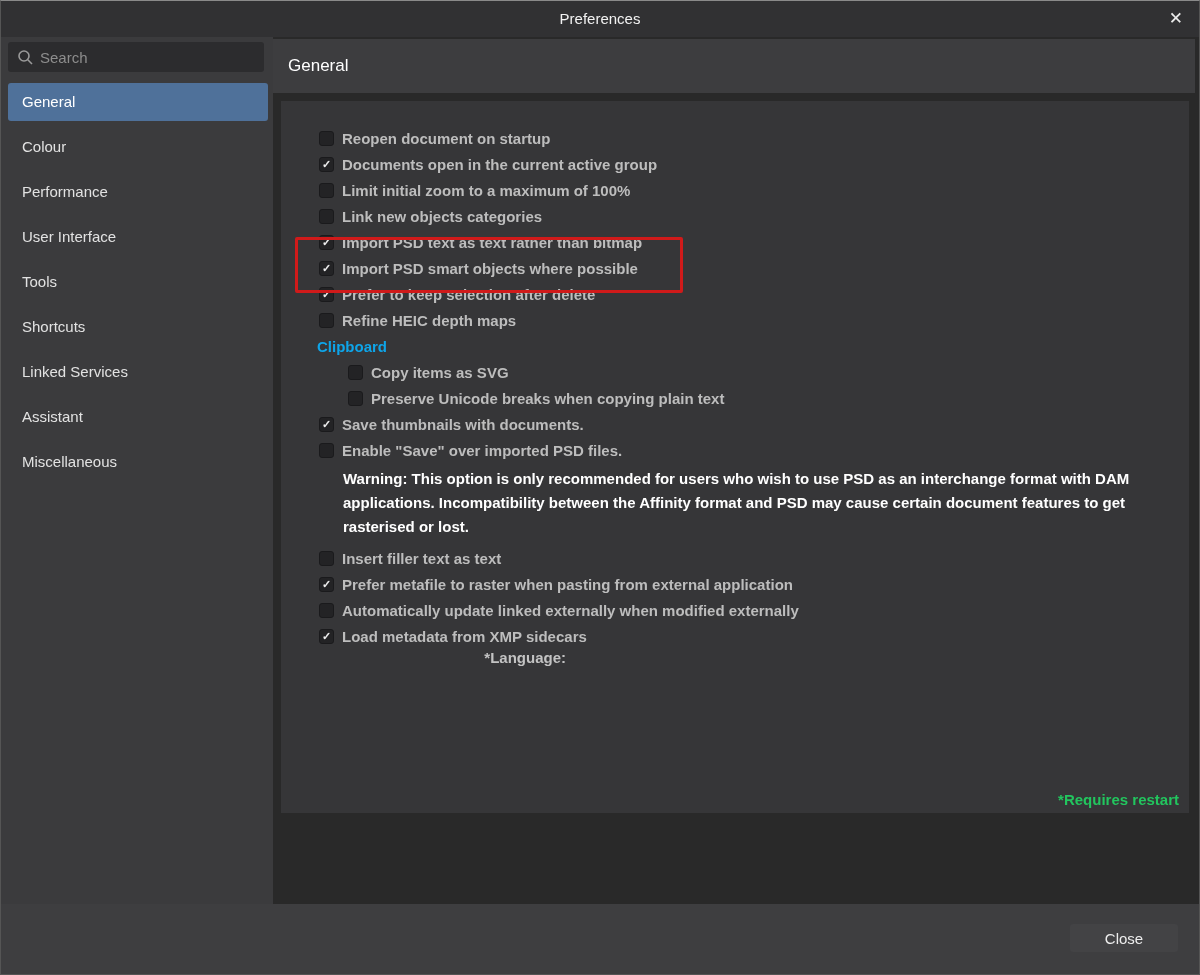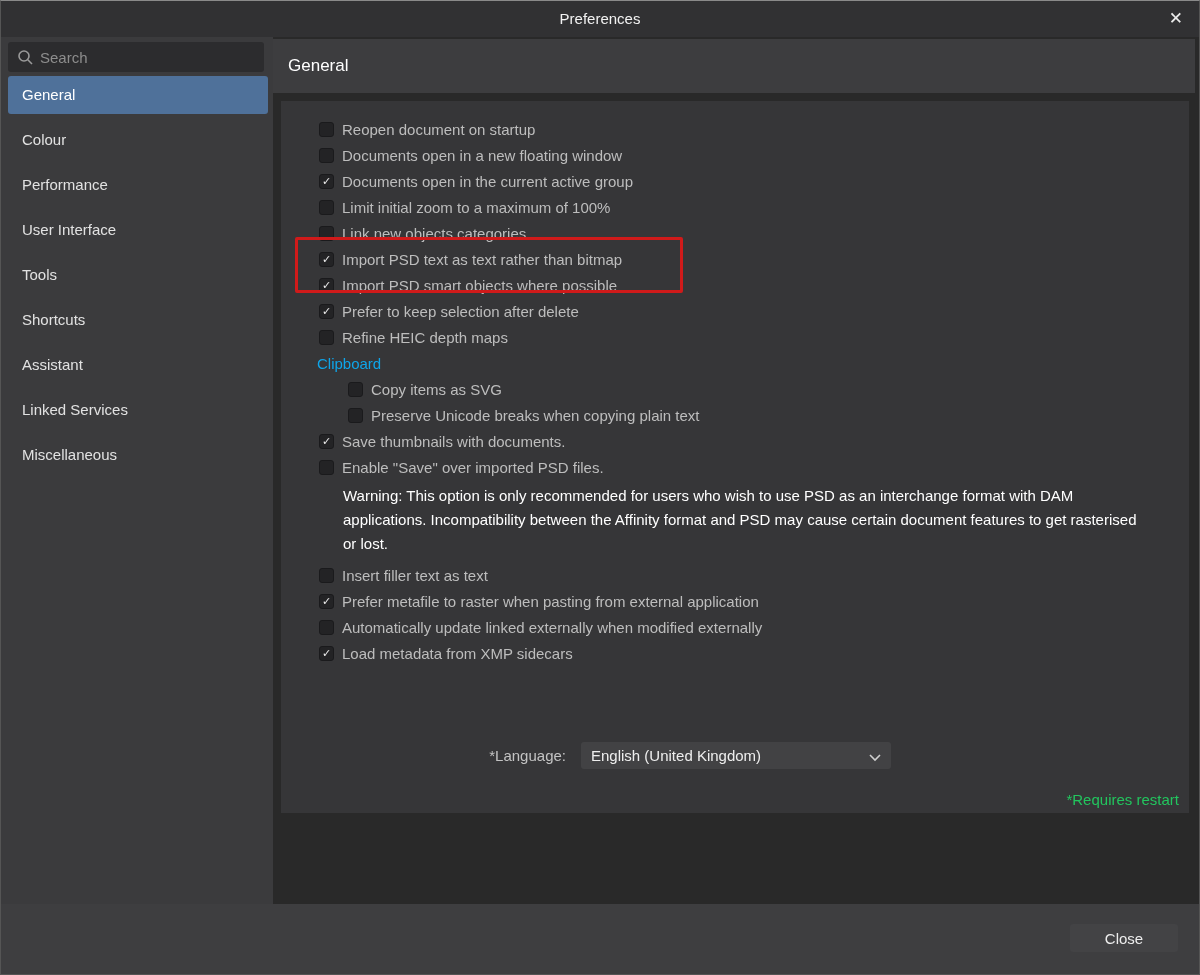--- a/index.html
+++ b/index.html
@@ -8,51 +8,51 @@
            border:1px solid #555; border-top-color:#8a8a8a; }
 
   
   .titlebar{ position:absolute; top:0; left:0; right:0; height:36px; background:#313133; }
   .titlebar .title{ text-align:center; line-height:36px; color:#f2f2f2; font-size:15px; }
   .win-close{ position:absolute; right:12px; top:0; height:36px; line-height:36px; color:#ececec;
               font-size:17px; cursor:pointer; padding:0 4px; }
 
   
   .sidebar{ position:absolute; top:36px; left:0; width:272px; bottom:68px; background:#3b3b3d; }
-  .searchwrap{ position:relative; margin:5px 9px 4px 7px; }
+  .searchwrap{ position:relative; margin:5px 9px 11px 7px; }
   .search{ width:256px; height:30px; background:#2c2c2e; border:none; border-radius:3px;
            color:#dddddd; font-size:15px; padding:0 8px 0 32px; outline:none;
            font-family:"Liberation Sans", sans-serif; }
   .search::placeholder{ color:#8d8d8d; }
   .search-icon{ position:absolute; left:9px; top:7px; pointer-events:none; }
   .nav-item{ width:260px; margin:0 0 7px 7px; height:38px; line-height:38px; padding-left:14px;
              color:#e2e2e2; font-size:15px; border-radius:3px; cursor:pointer; }
   .nav-item.selected{ background:#4f719a; color:#ffffff; }
 
   
   .rightpane{ position:absolute; top:36px; left:272px; right:0; bottom:68px; background:#292929; }
   .headerband{ position:absolute; top:2px; left:0; right:4px; height:54px; background:#3d3d3f; }
   .headerband .pagetitle{ color:#ffffff; font-size:17px; line-height:54px; padding-left:15px; }
 
   .panel{ position:absolute; top:64px; left:8px; right:10px; height:712px; background:#363638;
-          padding-top:15px; }
+          padding-top:24px;font-weight:bold; }
 
   .opt-row{ display:flex; align-items:center; height:26px; padding-left:38px; cursor:pointer; }
   .opt-row.ind{ padding-left:67px; }
   .opt-row.section{ padding-left:36px; cursor:default; }
   .cb{ width:15px; height:15px; background:#232325; border:1px solid #1a1a1c; border-radius:3px;
        margin-right:8px; color:#ececec; font-size:11px; line-height:13px; text-align:center;
        flex:0 0 auto; }
   .opt-label{ color:#bdbdbd; font-size:15px; white-space:nowrap; }
   .section-label{ color:#0ea5e9; font-size:15px; }
 
   .warning{ margin:4px 45px 6px 62px; max-width:800px; color:#ffffff; font-size:15px;
             line-height:24px; }
 
-  .lang-row{ margin-top:76px; display:flex; align-items:center; }
+  .lang-row{ display:flex; }
   .lang-label{ width:285px; text-align:right; color:#c3c3c3; font-size:15px; }
   .select{ margin-left:15px; width:310px; height:27px; background:#424244; border-radius:3px;
            display:flex; align-items:center; padding:0 10px; cursor:pointer; }
   .select .sel-value{ color:#eeeeee; font-size:15px; flex:1 1 auto; }
   .chevron{ flex:0 0 auto; margin-top:2px; }
 
   .requires{ position:absolute; right:10px; bottom:5px; color:#22c55e; font-size:15px; }
 
   .red-box{ position:absolute; left:14px; top:136px; width:388px; height:56px;
             border:3px solid #d01a1a; border-radius:2px; pointer-events:none; }
@@ -82,39 +82,35 @@
           <line x1="10.8" y1="10.8" x2="15" y2="15" stroke="#9a9a9a" stroke-width="1.6"></line>
         </svg>
       </span>
     </div>
     <div class="nav-item selected">General</div>
     <div class="nav-item">Colour</div>
     <div class="nav-item">Performance</div>
     <div class="nav-item">User Interface</div>
     <div class="nav-item">Tools</div>
     <div class="nav-item">Shortcuts</div>
+    <div class="nav-item">Linked Services</div>
     <div class="nav-item">Assistant</div>
-    <div class="nav-item">Linked Services</div>
     <div class="nav-item">Miscellaneous</div>
   </div>
 
   <div class="rightpane">
     <div class="headerband">
       <div class="pagetitle">General</div>
     </div>
 
     <div class="panel">
 
       <div class="opt-row">
         <span class="cb"></span>
         <span class="opt-label">Reopen document on startup</span>
-      </div>
-      <div class="opt-row">
-        <span class="cb"></span>
-        <span class="opt-label">Documents open in a new floating window</span>
       </div>
       <div class="opt-row">
         <span class="cb">✓</span>
         <span class="opt-label">Documents open in the current active group</span>
       </div>
       <div class="opt-row">
         <span class="cb"></span>
         <span class="opt-label">Limit initial zoom to a maximum of 100%</span>
       </div>
       <div class="opt-row">
@@ -173,28 +169,20 @@
         <span class="cb"></span>
         <span class="opt-label">Automatically update linked externally when modified externally</span>
       </div>
       <div class="opt-row">
         <span class="cb">✓</span>
         <span class="opt-label">Load metadata from XMP sidecars</span>
       </div>
 
       <div class="lang-row">
         <span class="lang-label">*Language:</span>
-        <div class="select">
-          <span class="sel-value">English (United Kingdom)</span>
-          <span class="chevron">
-            <svg width="12" height="8" viewBox="0 0 12 8">
-              <path d="M1 1 L6 6 L11 1" fill="none" stroke="#cfcfcf" stroke-width="1.6"></path>
-            </svg>
-          </span>
-        </div>
       </div>
 
       <div class="requires">*Requires restart</div>
 
       <div class="red-box"></div>
     </div>
   </div>
 
   <div class="bottombar">
     <button class="close-btn">Close</button>

